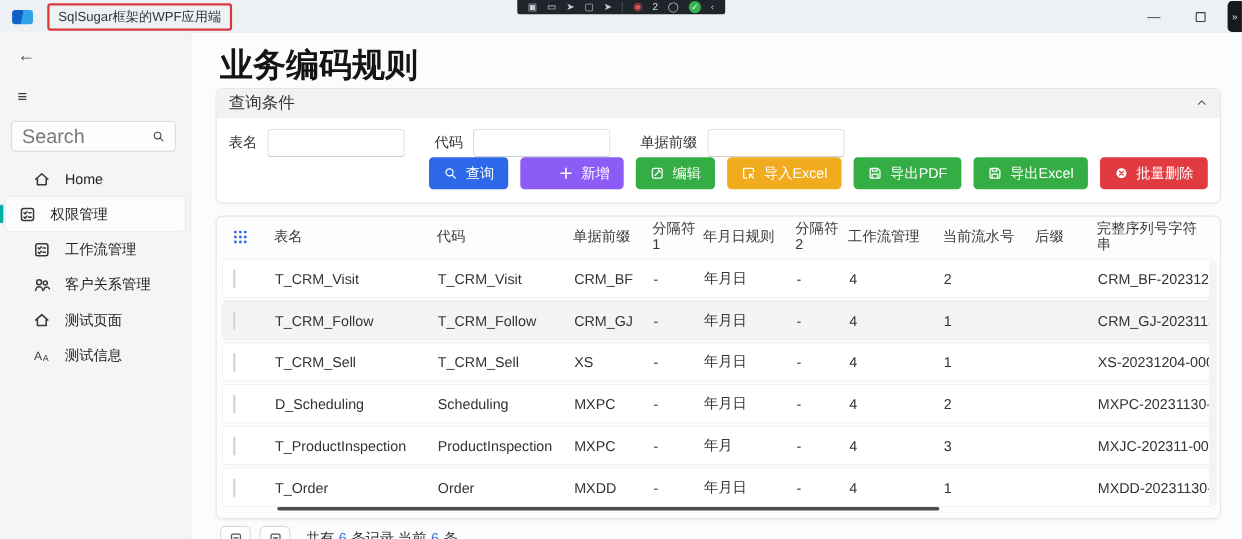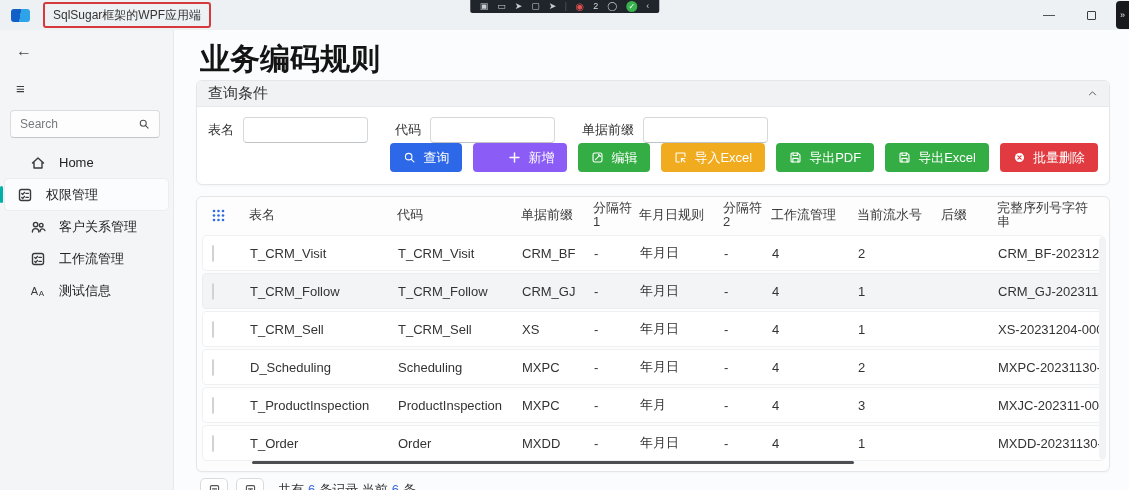--- a/index.html
+++ b/index.html
@@ -34,21 +34,21 @@
     margin-left:4px; color:#e8e8e8; font-size:9px; display:flex; align-items:center;
     justify-content:center; }
   
   .sidebar { position:absolute; top:30px; left:0; width:174px; bottom:0;
     background:#f3f5f6; border-right:1px solid #e7eaec; }
   .back-btn { position:absolute; top:12px; left:16px; font-size:16px; color:#4a4a4a; }
   .menu-btn { position:absolute; top:50px; left:16px; font-size:15px; color:#3c3c3c; letter-spacing:1px; }
   .search-box { position:absolute; top:80px; left:10px; right:13px; height:28px;
     background:#fdfdfd; border:1px solid #dadde0; border-bottom-color:#c3c7ca;
     border-radius:4px; display:flex; align-items:center; padding:0 9px; }
-  .search-placeholder { color:#767a7e; font-size:12px; flex:1; }
+  .search-placeholder { color:#767a7e; font-size:18px; flex:1; }
   .search-box .icon svg { width:12px; height:12px; color:#4f4f4f; display:block; }
   .nav { position:absolute; top:116px; left:0; right:0; }
   .nav-item { height:31px; margin:1px 5px; border-radius:4px; display:flex;
     align-items:center; padding-left:12px; gap:13px; position:relative;
     color:#232323; font-size:13px; cursor:default; }
   .nav-item.active { background:#fbfcfd; box-shadow:0 0 0 1px #ecedee; }
   .nav-item.active .nav-indicator { position:absolute; left:-5px; top:7px; width:3px;
     height:17px; background:#00b0a6; border-radius:2px; }
   .nav-icon { width:16px; height:16px; color:#3a3a3a; flex:0 0 auto; }
   .nav-icon svg { width:16px; height:16px; display:block; }
@@ -165,37 +165,46 @@
             <rect x="2.5" y="2.5" width="11" height="11" rx="2"></rect>
             <path d="M4.8 6.4l1 1 1.7-2M9 6.4h2.3M4.8 10.4l1 1 1.7-2M9 10.4h2.3"></path>
           </svg>
         </span>
     <span>权限管理</span>
       </div>
       <div class="nav-item">
         <span class="nav-indicator"></span>
     <span class="nav-icon">
           <svg viewBox="0 0 16 16" fill="none" stroke="currentColor" stroke-width="1.4" stroke-linecap="round" stroke-linejoin="round">
+            <rect x="2.5" y="2.5" width="11" height="11" rx="2"></rect>
+            <path d="M4.8 6.4l1 1 1.7-2M9 6.4h2.3M4.8 10.4l1 1 1.7-2M9 10.4h2.3"></path>
+          </svg>
+        </span>
+    <span>工作流管理</span>
+      </div>
+      <div class="nav-item">
+        <span class="nav-indicator"></span>
+    <span class="nav-icon">
+          <svg viewBox="0 0 16 16" fill="none" stroke="currentColor" stroke-width="1.4" stroke-linecap="round" stroke-linejoin="round">
             <circle cx="5.6" cy="5.6" r="2.2"></circle>
             <path d="M2.4 13c0-2 1.5-3.4 3.2-3.4S8.8 11 8.8 13"></path>
             <circle cx="11.2" cy="6.2" r="1.8"></circle>
             <path d="M9.9 12.6c.3-1.7 1.4-2.7 2.6-2.7 1 0 1.9.6 2.4 1.6"></path>
           </svg>
         </span>
     <span>客户关系管理</span>
       </div>
       <div class="nav-item">
         <span class="nav-indicator"></span>
     <span class="nav-icon">
           <svg viewBox="0 0 16 16" fill="none" stroke="currentColor" stroke-width="1.4" stroke-linecap="round" stroke-linejoin="round">
-            <rect x="2.5" y="2.5" width="11" height="11" rx="2"></rect>
-            <path d="M4.8 6.4l1 1 1.7-2M9 6.4h2.3M4.8 10.4l1 1 1.7-2M9 10.4h2.3"></path>
-          </svg>
-        </span>
-    <span>工作流管理</span>
+            <path d="M2.5 8L8 3l5.5 5M4 7.2V13h8V7.2"></path>
+          </svg>
+        </span>
+    <span>测试页面</span>
       </div>
       <div class="nav-item">
         <span class="nav-indicator"></span>
     <span class="nav-icon">
           <svg viewBox="0 0 16 16" fill="currentColor">
             <text x="4.5" y="12" text-anchor="middle" font-size="11" font-family="Liberation Sans,sans-serif">A</text>
             <text x="11.5" y="13" text-anchor="middle" font-size="8" font-family="Liberation Sans,sans-serif">A</text>
           </svg>
         </span>
     <span>测试信息</span>

